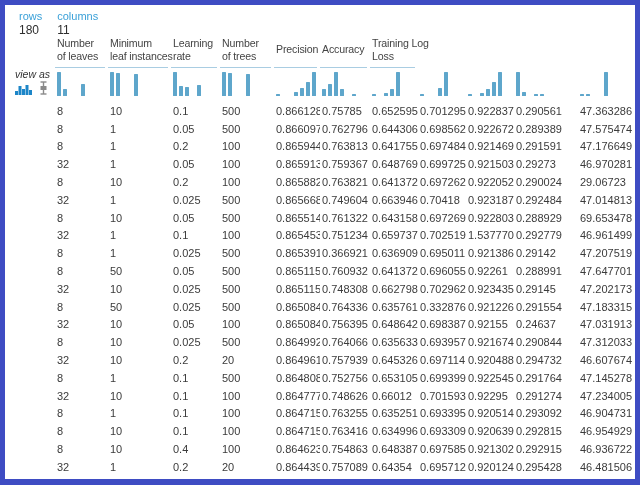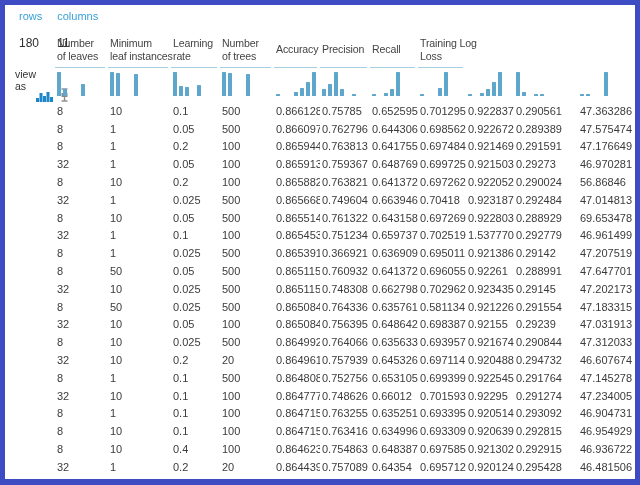--- a/index.html
+++ b/index.html
@@ -7,37 +7,37 @@
     width:640px;height:485px;box-sizing:border-box;
     border:5px solid #3e4cc3;border-bottom-width:6px;
     background:#fff;overflow:hidden;
     font-family:"Liberation Sans", sans-serif;
     position:relative;
   }
   
   .topbar{display:flex;gap:15px;padding:5px 6px 2px 14px;height:30px;box-sizing:border-box;}
   .stat{display:flex;flex-direction:column;}
   .stat .lbl{font-size:11px;color:#3aa0d8;}
-  .stat .val{font-size:12px;color:#2e2e2e;margin-top:14px;}
+  .stat .val{font-size:12px;color:#2e2e2e;margin-top:1px;}
   
   .grid{display:grid;grid-template-columns:50px 53px 63px 49px 54px 46px 50px 48px 48px 48px 64px 57px;}
   .hcell{
     font-size:10.6px;line-height:12.5px;letter-spacing:-0.15px;color:#444;
     display:flex;align-items:center;white-space:pre;
     border-bottom:1px solid #a9cde2;margin-right:3px;
     padding:2px 0 5px 2px;min-height:32px;box-sizing:border-box;overflow:visible;
   }
   .sparkrow{height:34px;}
   .spark{display:flex;align-items:flex-end;gap:2px;padding:3px 4px 6px 2px;height:34px;box-sizing:border-box;}
   .bar{width:4px;background:#5ea6cb;border-radius:0.5px;}
   .sp{width:4px;height:0;}
   .row{height:17.8px;}
   .cell{font-size:11px;color:#3b3b3b;display:flex;align-items:center;padding-left:2px;overflow:hidden;white-space:nowrap;}
   
-  .viewas{padding:0 0 0 10px;display:flex;flex-direction:row;}
+  .viewas{padding:0 0 0 10px;display:flex;flex-direction:column;font-style:italic;}
   .viewas .vlabel{font-size:10.5px;color:#333;}
   .viewas .icons{display:flex;gap:7px;align-items:flex-end;margin-top:1px;}
   .icons svg{display:block;cursor:pointer;}
 </style>
 </head>
 <body>
 
 <div class="frame">
 
   <div class="topbar">
@@ -55,23 +55,22 @@
     <div class="gutter"></div>
 
   <div class="hcell">Number
 of leaves</div>
       <div class="hcell">Minimum
 leaf instances</div>
       <div class="hcell">Learning
 rate</div>
       <div class="hcell">Number
 of trees</div>
+      <div class="hcell">Precision</div>
       <div class="hcell">Accuracy</div>
-      <div class="hcell">Precision</div>
-      <div class="hcell">Recall</div>
       <div class="hcell">Training Log
 Loss</div>
     </div>
 
   <div class="grid sparkrow" id="spark-row">
     <div class="viewas">
       <span class="vlabel">view as</span>
       <div class="icons">
         <svg width="17" height="12" viewBox="0 0 17 12">
           <rect x="0" y="8" width="3" height="4" fill="#1d86c8"></rect>
@@ -235,21 +234,21 @@
         <div class="cell">8</div>
         <div class="cell">10</div>
         <div class="cell">0.2</div>
         <div class="cell">100</div>
         <div class="cell">0.865882</div>
         <div class="cell">0.763821</div>
         <div class="cell">0.641372</div>
         <div class="cell">0.697262</div>
         <div class="cell">0.922052</div>
         <div class="cell">0.290024</div>
-        <div class="cell">56.86846</div>
+        <div class="cell">29.06723</div>
       </div>
       <div class="grid row">
         <div></div>
         <div class="cell">32</div>
         <div class="cell">1</div>
         <div class="cell">0.025</div>
         <div class="cell">500</div>
         <div class="cell">0.865668</div>
         <div class="cell">0.749604</div>
         <div class="cell">0.663946</div>
@@ -330,37 +329,37 @@
       </div>
       <div class="grid row">
         <div></div>
         <div class="cell">8</div>
         <div class="cell">50</div>
         <div class="cell">0.025</div>
         <div class="cell">500</div>
         <div class="cell">0.865084</div>
         <div class="cell">0.764336</div>
         <div class="cell">0.635761</div>
-        <div class="cell">0.581134</div>
+        <div class="cell">0.332876</div>
         <div class="cell">0.921226</div>
         <div class="cell">0.291554</div>
         <div class="cell">47.183315</div>
       </div>
       <div class="grid row">
         <div></div>
         <div class="cell">32</div>
         <div class="cell">10</div>
         <div class="cell">0.05</div>
         <div class="cell">100</div>
         <div class="cell">0.865084</div>
         <div class="cell">0.756395</div>
         <div class="cell">0.648642</div>
         <div class="cell">0.698387</div>
         <div class="cell">0.92155</div>
-        <div class="cell">0.29239</div>
+        <div class="cell">0.24637</div>
         <div class="cell">47.031913</div>
       </div>
       <div class="grid row">
         <div></div>
         <div class="cell">8</div>
         <div class="cell">10</div>
         <div class="cell">0.025</div>
         <div class="cell">500</div>
         <div class="cell">0.864992</div>
         <div class="cell">0.764066</div>

